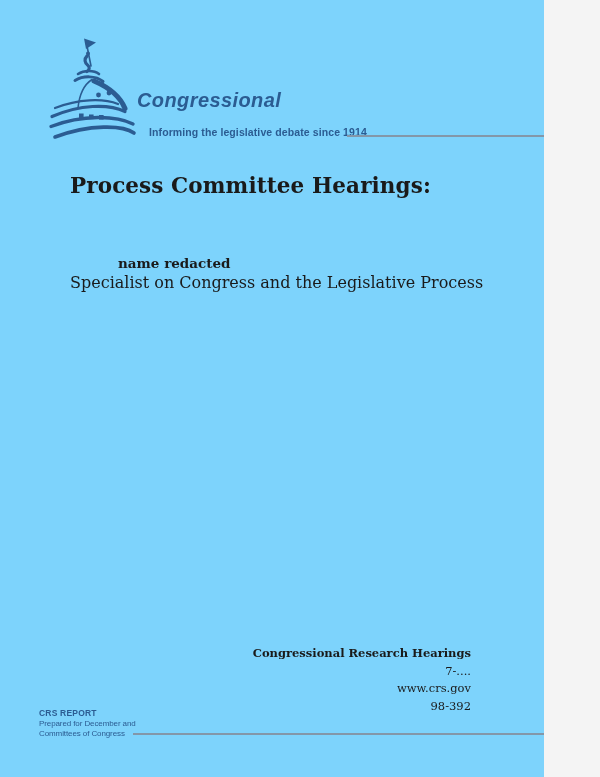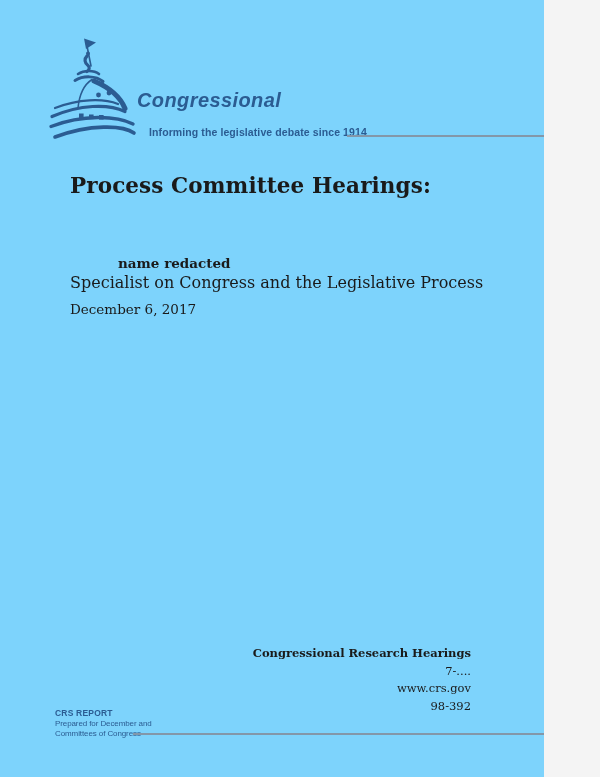--- a/index.html
+++ b/index.html
@@ -63,21 +63,21 @@
   
   .footer-right{
     position:absolute;right:73px;top:645px;
     text-align:right;color:var(--ink);
     font-size:11.5px;line-height:17.5px;
   }
   .fr-org{font-weight:bold;}
 
   
   .footer-left{
-    position:absolute;left:55px;top:708px;
+    position:absolute;left:39px;top:708px;
     color:var(--brand);
     font-family:"Liberation Sans",sans-serif;
     font-size:8px;line-height:10.5px;letter-spacing:-.1px;
     white-space:nowrap;
   }
   .fl-label{font-size:8.5px;font-weight:bold;letter-spacing:.2px;}
   .rule-bottom{left:133px;top:733px;width:414px;}
 </style>
 </head>
 <body>
@@ -114,21 +114,20 @@
 
   <div class="tagline">Informing the legislative debate since 1914</div>
   <div class="rule rule-top"></div>
 
   <h1 class="title">
     <span>Process Committee Hearings:</span><br>
   </h1>
 
   <div class="author-name">name redacted</div>
   <div class="author-title">Specialist on Congress and the Legislative Process</div>
-  <div class="date">December 6, 2017</div>
 
   <div class="footer-right">
     <div class="fr-org">Congressional Research Hearings</div>
     <div>7-....</div>
     <div>www.crs.gov</div>
     <div>98-392</div>
   </div>
 
   <div class="footer-left">
     <div class="fl-label">CRS REPORT</div>

